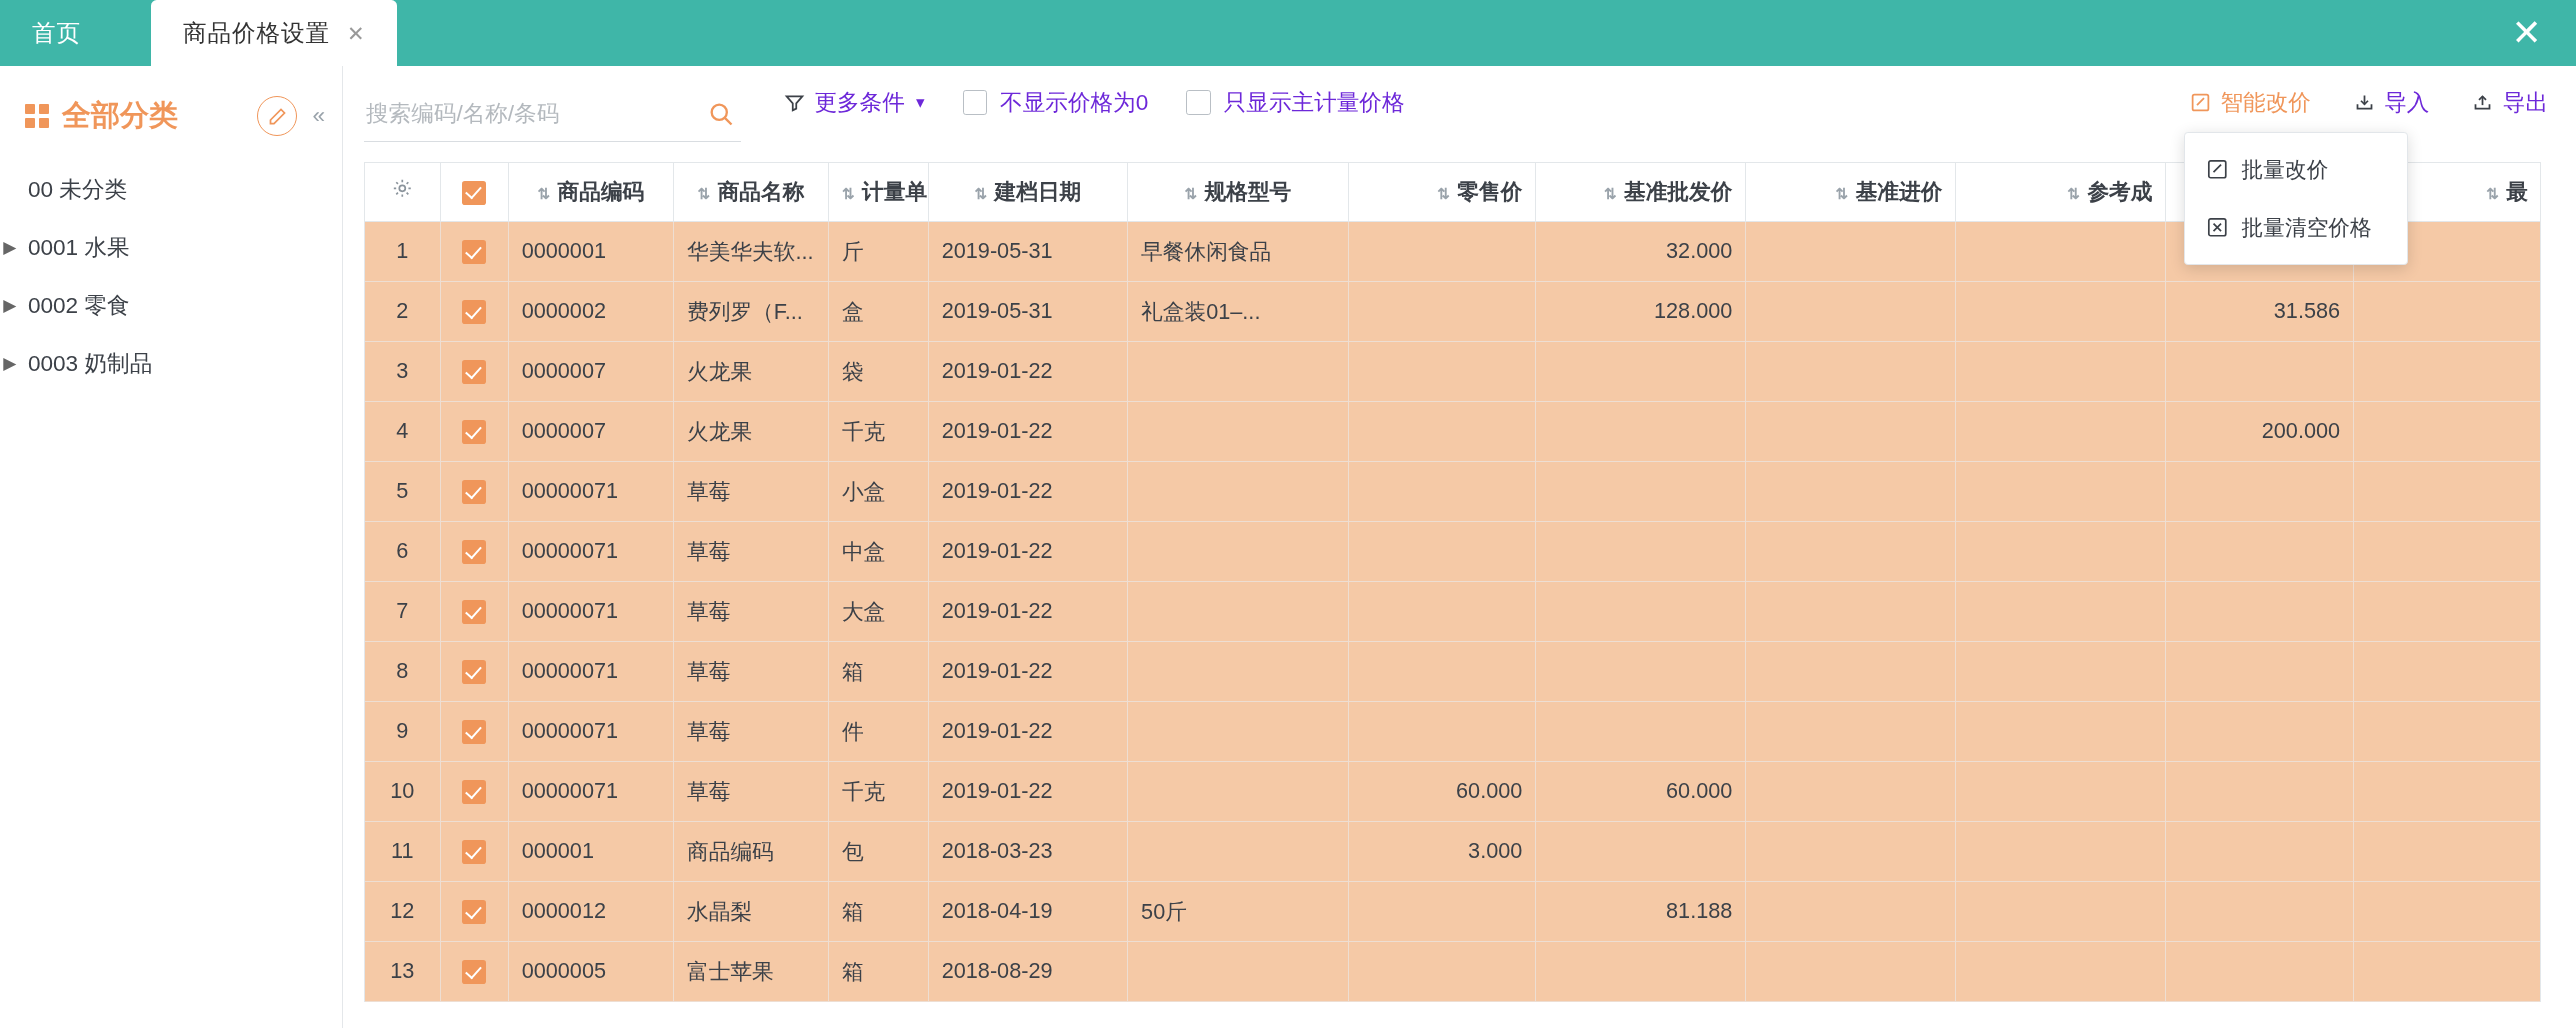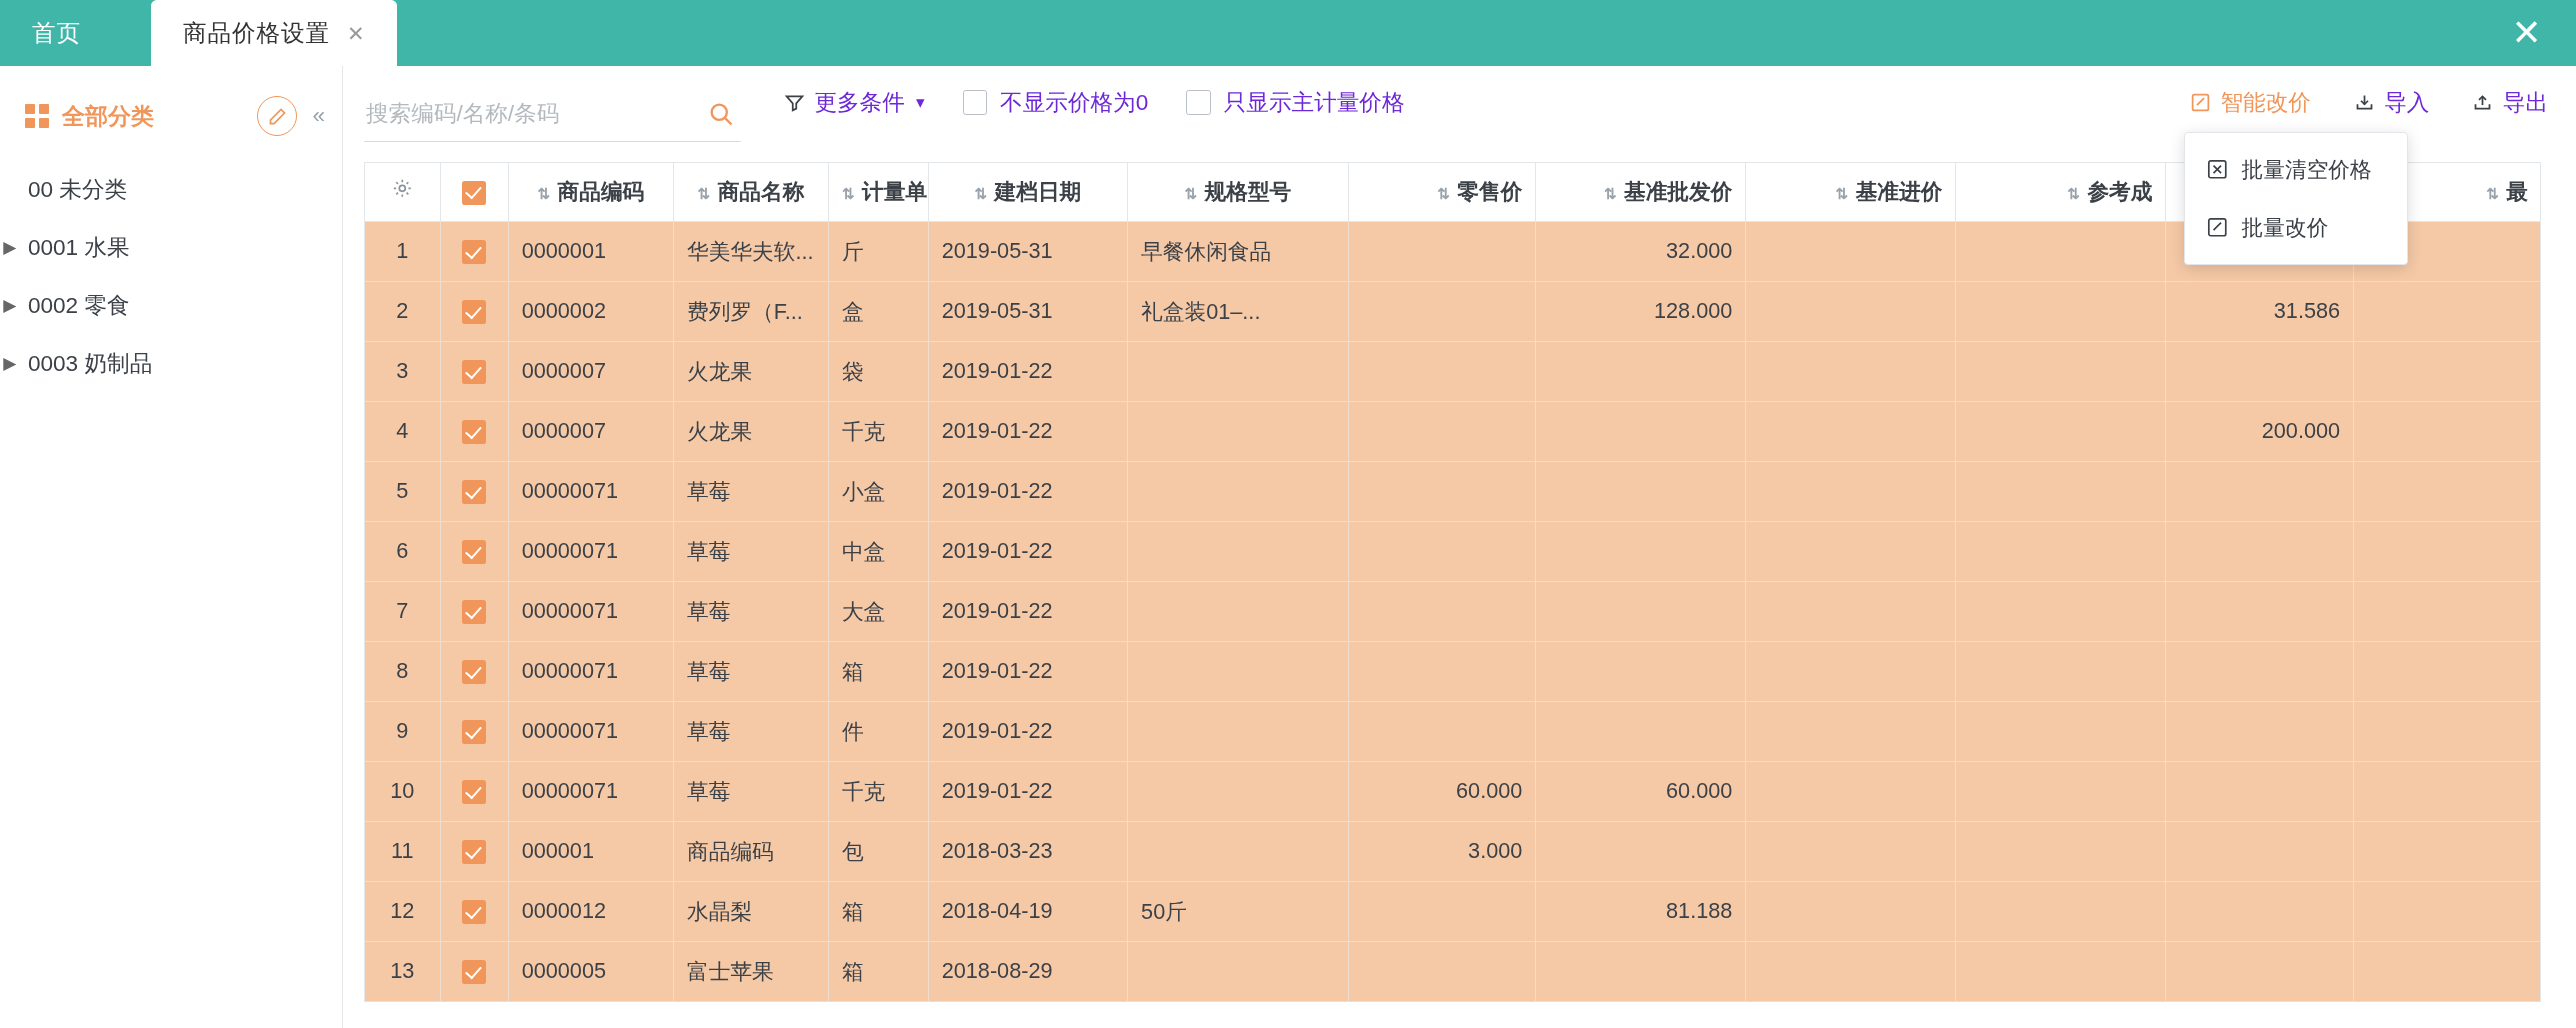--- a/index.html
+++ b/index.html
@@ -89,21 +89,21 @@
     grid-template-rows: 10.4px 10.4px;
     gap: 3.8px;
     margin-right: 13px;
   }
   .side-head .grid-ic i {
     background: #f0965a;
     display: block;
     border-radius: 0.9px;
   }
   .side-head .title {
-    font-size: 23px;
+    font-size: 29px;
     color: #f0965a;
     font-weight: bold;
     flex: 1;
   }
   .round-btn {
     width: 40px; height: 40px;
     border: 0.9px solid #f0965a;
     border-radius: 50%;
     color: #f0965a;
     display: flex;
@@ -415,30 +415,30 @@
             </svg>
             <span>导出</span>
           </div>
         </div>
       </div>
 
       <div class="dropdown">
         <div class="dd-item">
           <svg width="22.6" height="22.6" viewBox="0 0 24 24" fill="none" stroke="#3c4148" stroke-width="1.8">
             <rect x="3" y="3" width="18" height="18" rx="2"></rect>
+              <path d="M8 15l8-8"></path>
+          </svg>
+          <span>批量改价</span>
+        </div>
+        <div class="dd-item">
+          <svg width="22.6" height="22.6" viewBox="0 0 24 24" fill="none" stroke="#3c4148" stroke-width="1.8">
+            <rect x="3" y="3" width="18" height="18" rx="2"></rect>
               <path d="M8 8l8 8M16 8l-8 8"></path>
           </svg>
           <span>批量清空价格</span>
-        </div>
-        <div class="dd-item">
-          <svg width="22.6" height="22.6" viewBox="0 0 24 24" fill="none" stroke="#3c4148" stroke-width="1.8">
-            <rect x="3" y="3" width="18" height="18" rx="2"></rect>
-              <path d="M8 15l8-8"></path>
-          </svg>
-          <span>批量改价</span>
         </div>
       </div>
 
       <div class="table-wrap">
         <table>
           <thead>
             <tr>
               <th class="gear-th">
                 <svg width="22.6" height="22.6" viewBox="0 0 24 24" fill="none" stroke="#8b949c" stroke-width="1.8">
                   <circle cx="12" cy="12" r="3.2"></circle>

